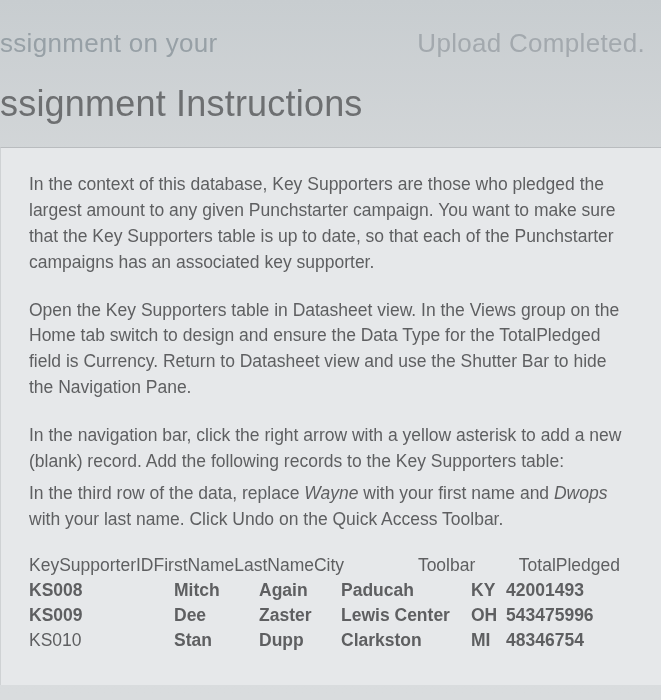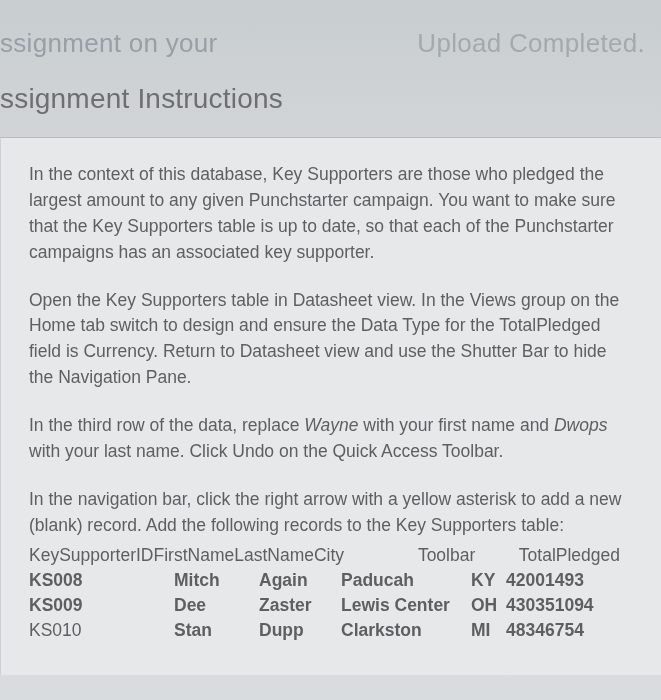--- a/index.html
+++ b/index.html
@@ -29,21 +29,21 @@
   .top-left {
     color: #97a0a6;
     text-align: right;
   }
   .top-right {
     color: #a3a9ae;
     padding-right: 6px;
     margin-left: 13px;
   }
   .section-title {
-    font-size: 28px;
+    font-size: 36px;
     color: #6d6f71;
     padding: 18px 0 18px 0;
     font-weight: 400;
     letter-spacing: 0.2px;
   }
   .content-panel {
     background: #e6e8ea;
     border-top: 1px solid #b9bcbf;
     border-left: 1px solid #cfd2d4;
     padding: 24px 30px 30px 28px;
@@ -91,25 +91,25 @@
   </div>
 
   <div class="section-title">ssignment Instructions</div>
 
   <div class="content-panel">
 
     <div class="para">In the context of this database, Key Supporters are those who pledged the largest amount to any given Punchstarter campaign. You want to make sure that the Key Supporters table is up to date, so that each of the Punchstarter campaigns has an associated key supporter.</div>
 
     <div class="para">Open the Key Supporters table in Datasheet view. In the Views group on the Home tab switch to design and ensure the Data Type for the TotalPledged field is Currency. Return to Datasheet view and use the Shutter Bar to hide the Navigation Pane.</div>
 
+    <div class="para" style="margin-bottom:6px;">In the navigation bar, click the right arrow with a yellow asterisk to add a new (blank) record. Add the following records to the Key Supporters table:</div>
+
     <div class="para">
       <span>In the third row of the data, replace </span><span class="italic">Wayne</span><span> with your first name and </span><span class="italic">Dwops</span><span> with your last name. Click Undo on the Quick Access Toolbar.</span>
     </div>
-
-    <div class="para" style="margin-bottom:6px;">In the navigation bar, click the right arrow with a yellow asterisk to add a new (blank) record. Add the following records to the Key Supporters table:</div>
 
     <div class="table">
       <div class="table-header">
         <span class="hdr h-id">KeySupporterIDFirstNameLastNameCity</span>
         <span class="hdr h-city"></span>
         <span class="hdr h-sz">Toolbar</span>
         <span class="hdr h-tp">TotalPledged</span>
       </div>
 
       <div class="table-row">
@@ -120,21 +120,21 @@
         <span class="col-st">KY</span>
         <span class="col-zip">42001493</span>
       </div>
 
       <div class="table-row">
         <span class="col-id" style="font-weight:bold;">KS009</span>
         <span class="col-fn">Dee</span>
         <span class="col-ln">Zaster</span>
         <span class="col-city">Lewis Center</span>
         <span class="col-st">OH</span>
-        <span class="col-zip">430351094</span>
+        <span class="col-zip">543475996</span>
       </div>
 
       <div class="table-row">
         <span class="col-id" style="font-weight:normal;">KS010</span>
         <span class="col-fn">Stan</span>
         <span class="col-ln">Dupp</span>
         <span class="col-city">Clarkston</span>
         <span class="col-st">MI</span>
         <span class="col-zip">48346754</span>
       </div>

